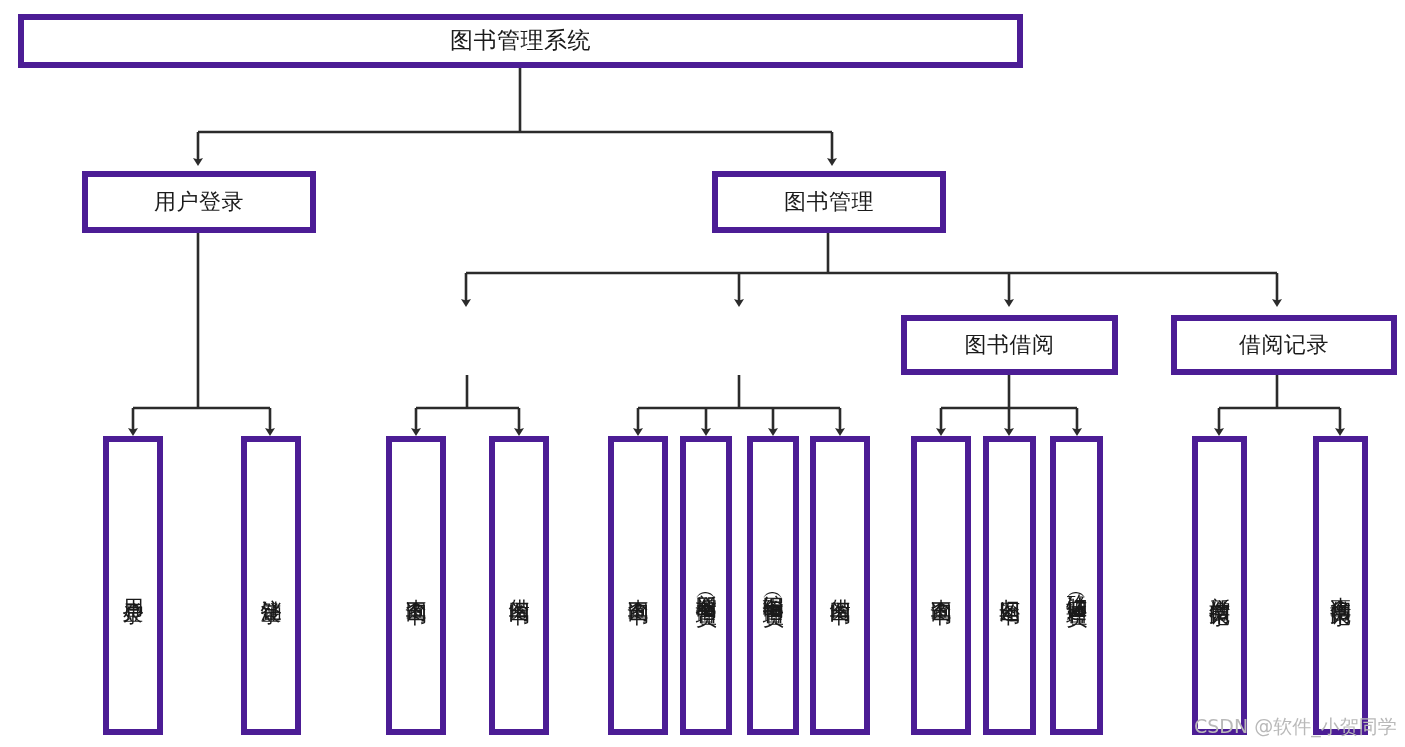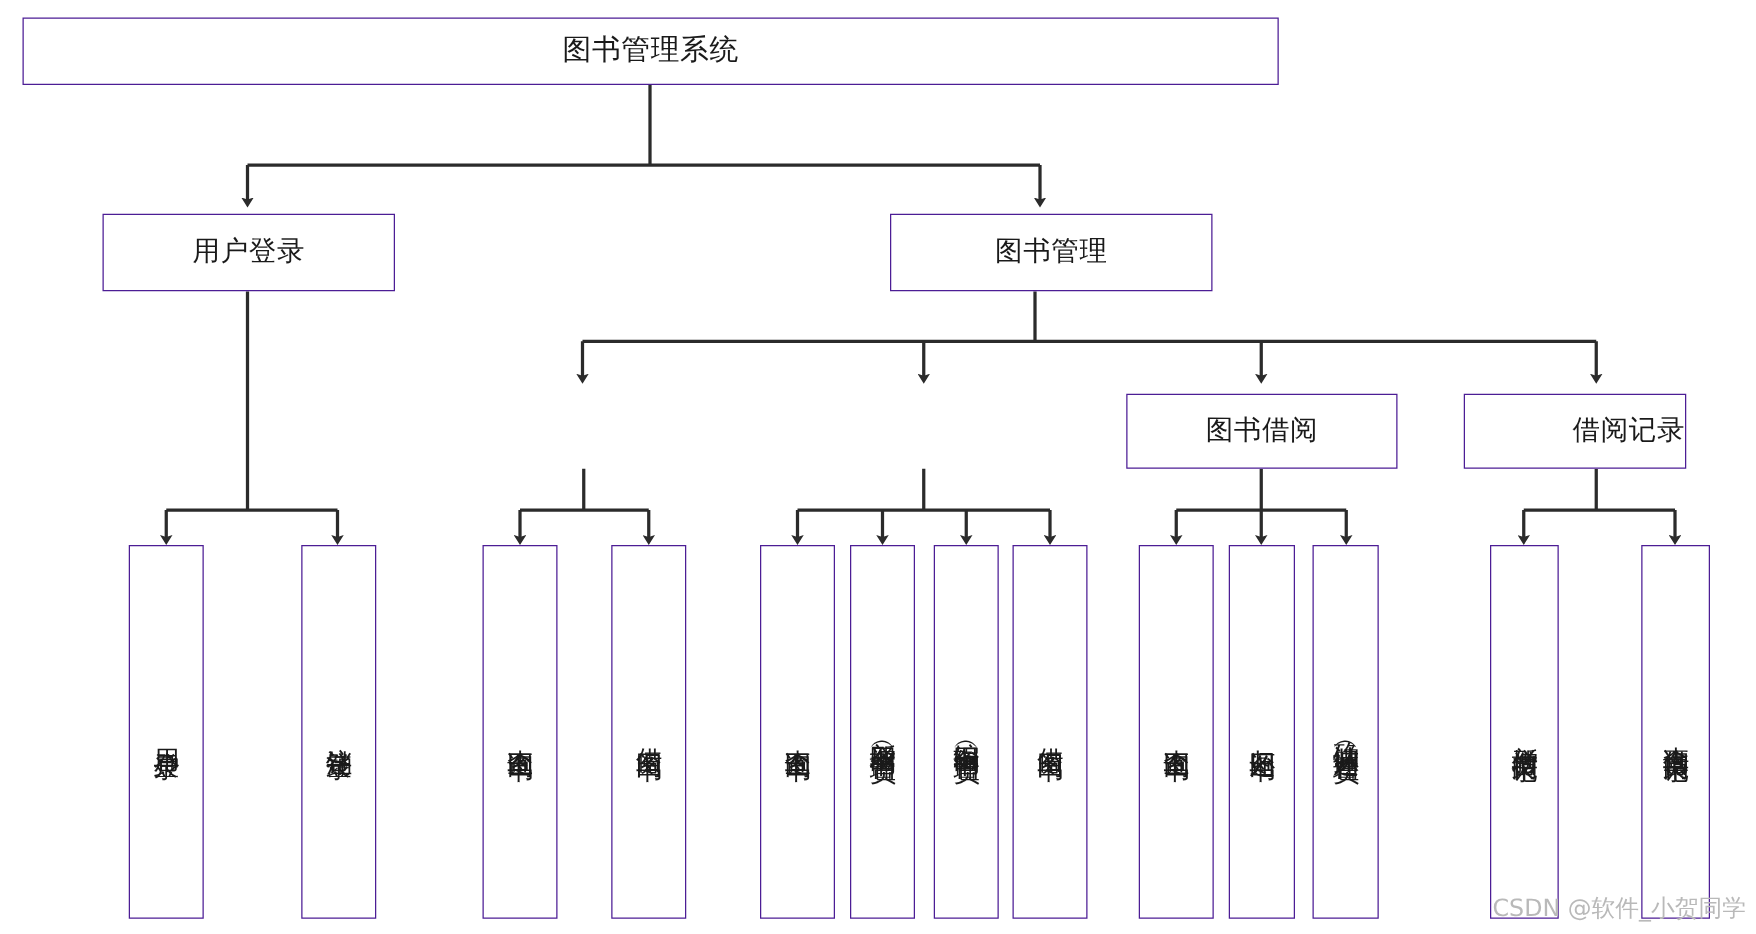--- a/index.html
+++ b/index.html
@@ -23,21 +23,21 @@
     left: 0;
     top: 0;
     width: 1405px;
     height: 747px;
     pointer-events: none;
   }
   .node {
     position: absolute;
     box-sizing: border-box;
     background: #ffffff;
-    border: 1px solid #4c1d95;
+    border: 6px solid #4c1d95;
     display: flex;
     align-items: center;
     justify-content: center;
     color: #1a1a1a;
     text-align: center;
   }
   .node .label {
     display: block;
     line-height: 1.18;
     letter-spacing: 0.5px;
@@ -127,31 +127,31 @@
   </svg>
 
   <div class="node horiz root" style="left:18px; top:14px; width:1005px; height:54px;">
     <span class="label">图书管理系统</span>
   </div>
 
   <div class="node horiz" style="left:82px; top:171px; width:234px; height:62px;">
     <span class="label">用户登录</span>
   </div>
 
-  <div class="node horiz" style="left:712px; top:171px; width:258px; height:62px;">
+  <div class="node horiz" style="left:712px; top:171px; width:234px; height:62px;font-family:Liberation Serif, serif;">
     <span class="label">图书管理</span>
   </div>
 
 
 
   <div class="node horiz" style="left:901px; top:315px; width:217px; height:60px;">
     <span class="label">图书借阅</span>
   </div>
 
-  <div class="node horiz" style="left:1171px; top:315px; width:178px; height:60px;justify-content:flex-end;">
+  <div class="node horiz" style="left:1171px; top:315px; width:226px; height:60px;">
     <span class="label">借阅记录</span>
   </div>
 
   <div class="node vert" style="left:103px; top:436px; width:60px; height:299px;">
     <span class="label">用户登录</span>
   </div>
 
   <div class="node vert" style="left:241px; top:436px; width:60px; height:299px;">
     <span class="label">注销登录</span>
   </div>

